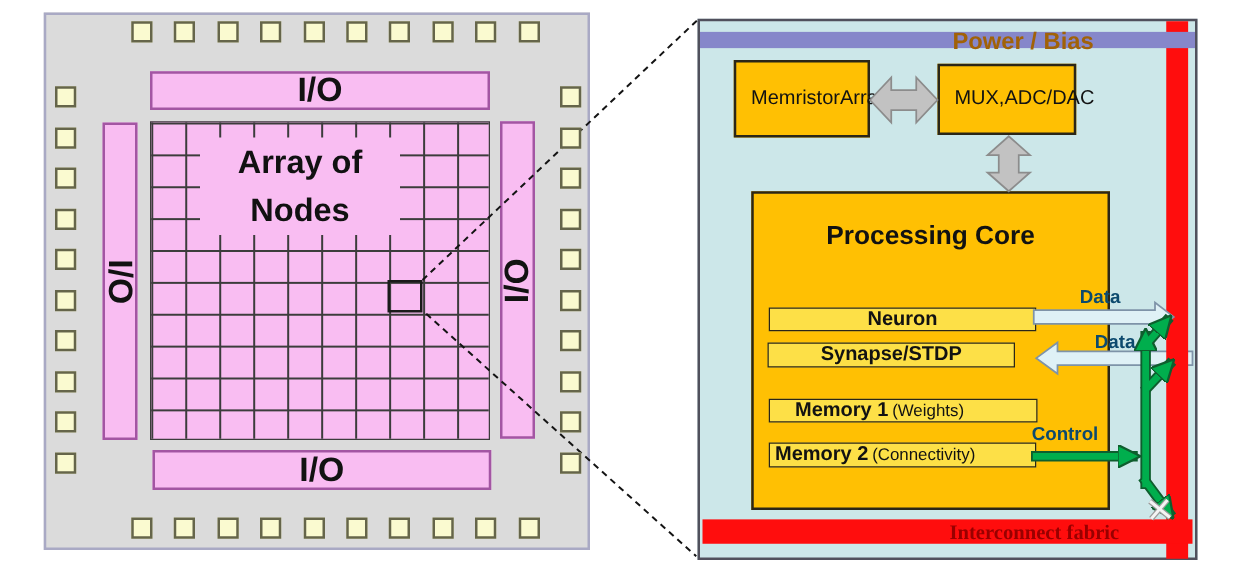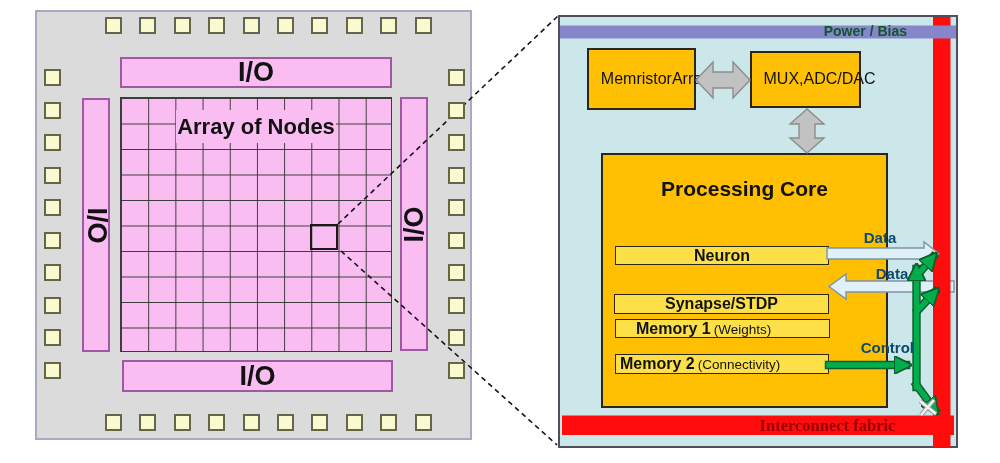--- a/index.html
+++ b/index.html
@@ -29,22 +29,22 @@
   .io-left span{transform:rotate(90deg);white-space:nowrap;}
   .io-right span{transform:rotate(-90deg);white-space:nowrap;}
   .node-grid{
     position:absolute;left:120px;top:97px;width:272px;height:255px;
     background-color:#F9BDF2;border:1.6px solid #3C3C3C;
     background-image:
       linear-gradient(to right,#3C3C3C 1.3px,transparent 1.3px),
       linear-gradient(to bottom,#3C3C3C 1.3px,transparent 1.3px);
   }
   .array-label{
-    position:absolute;left:176px;top:110px;width:160px;
-    text-align:center;font-weight:bold;font-size:22px;line-height:1.5;
+    position:absolute;left:160px;top:110px;width:160px;
+    text-align:center;font-weight:bold;font-size:26px;line-height:1.5;
     color:#111;background:#F9BDF2;
   }
   .sel-cell{
     position:absolute;left:310px;top:224px;width:28px;height:26px;
     border:2.4px solid #1a1a1a;background:transparent;
   }
   
   .panel{
     position:absolute;left:558px;top:15px;width:400px;height:433px;
     background:#CCE7E9;border:2px solid #50505C;
@@ -63,30 +63,30 @@
   .pcore-title{
     margin-top:22px;text-align:center;font-weight:bold;font-size:21px;color:#121212;
   }
   .pc-row{
     position:absolute;background:#fde047;border:1.6px solid #2B2617;
     font-weight:bold;font-size:16px;color:#121212;white-space:nowrap;overflow:visible;
   }
   .pc-row.center{text-align:center;}
   .pc-row .sub{font-weight:normal;font-size:13.5px;margin-left:3px;}
   .row-neuron  {left:12px;top:91px; width:214px;height:19px;line-height:17px;}
-  .row-synapse {left:11px;top:139px;width:215px;height:20px;line-height:18px;}
+  .row-synapse {left:11px;top:119px;width:198px;height:20px;line-height:18px;}
   .row-mem1    {left:12px;top:164px;width:215px;height:19px;line-height:17px;padding-left:20px;}
   .row-mem2    {left:12px;top:199px;width:214px;height:20px;line-height:18px;padding-left:4px;}
   
   .flabel{position:absolute;font-weight:bold;color:#0c4a6e;}
-  .power-bias{left:762px;top:23px;width:145px;text-align:right;font-size:14px;color:#14532d;}
+  .power-bias{left:762px;top:23px;width:145px;text-align:left;font-size:19px;color:#a16207;}
   .interconnect{left:725px;top:416px;width:205px;text-align:center;font-size:16.5px;line-height:19px;color:#990000;font-family:Liberation Serif, serif;}
   .lbl-data1{left:850px;top:229px;width:60px;text-align:center;font-size:15px;}
   .lbl-data2{left:862px;top:265px;width:60px;text-align:center;font-size:15px;}
-  .lbl-control{left:830px;top:339px;width:84px;text-align:right;font-size:15px;}
+  .lbl-control{left:810px;top:339px;width:84px;text-align:center;font-size:15px;}
   
   svg.overlay{position:absolute;left:0;top:0;pointer-events:none;}
 </style>
 </head>
 <body>
 
 <div class="stage">
 
   <div class="chip"></div>
 

